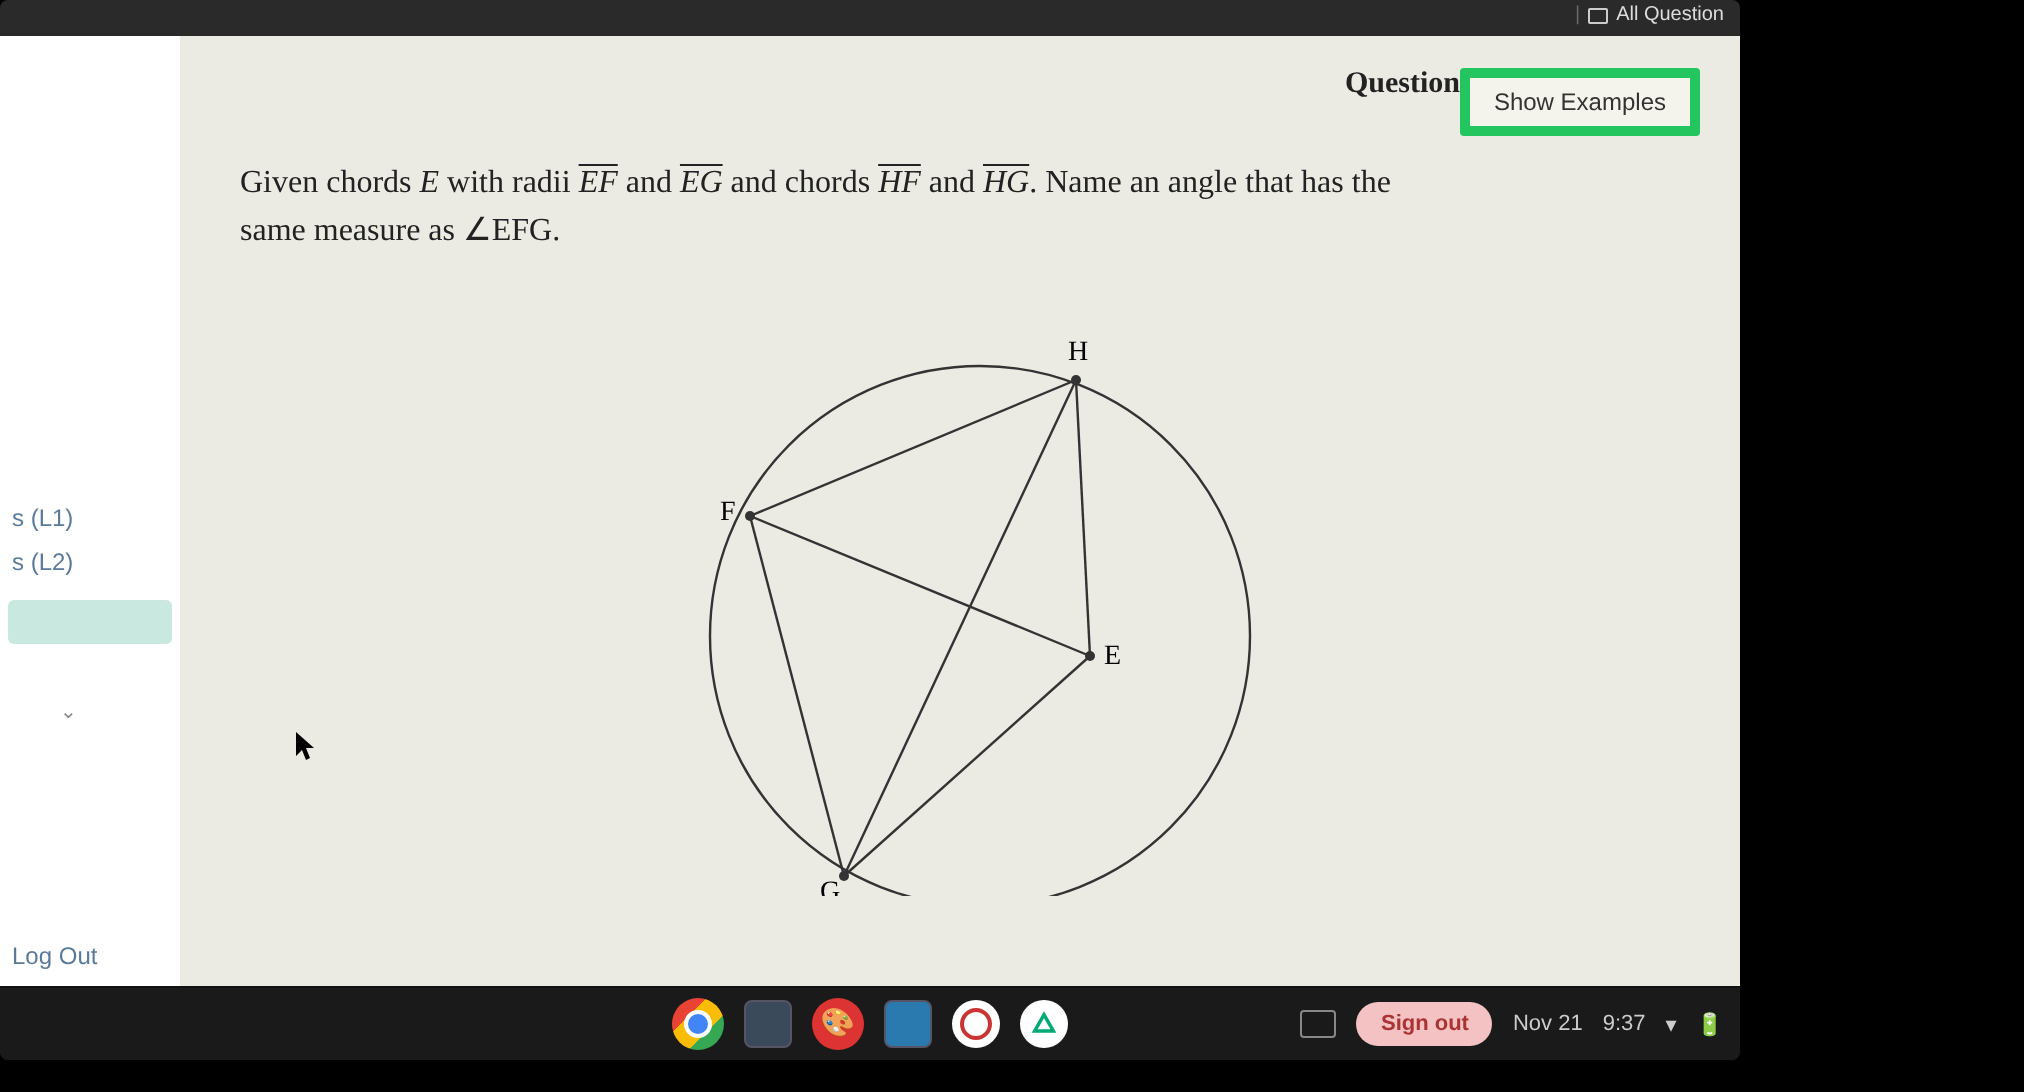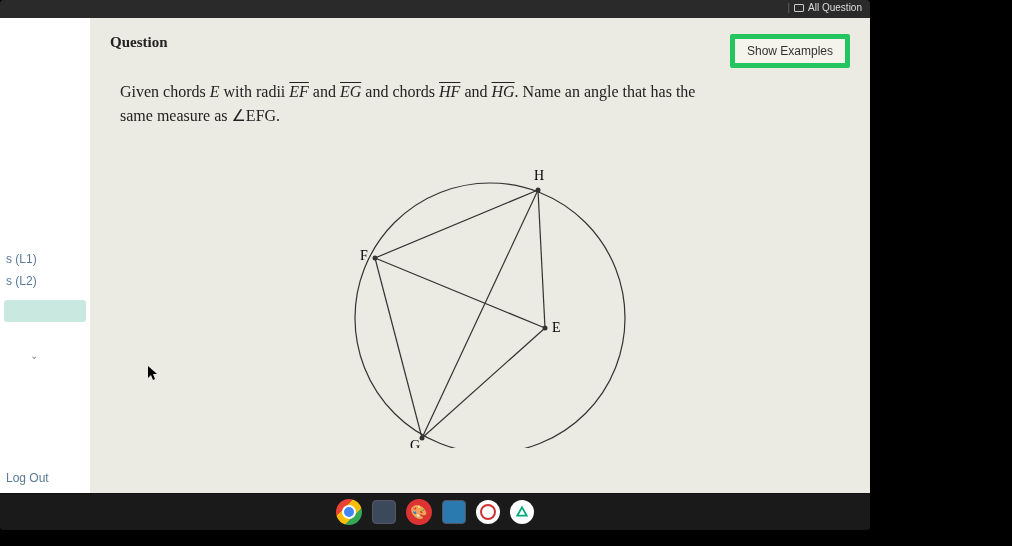--- a/index.html
+++ b/index.html
@@ -8,21 +8,21 @@
 .browser-top{height:18px;background:#2a2a2a;position:relative}
 .bookmarks{position:absolute;right:8px;top:2px;color:#ddd;font:10px Arial;display:flex;gap:4px;align-items:center}
 .folder-ic{width:10px;height:8px;border:1px solid #ccc;border-radius:1px;display:inline-block}
 .page{background:#e8e7e0;height:475px;position:relative;padding:0}
 .page-inner{margin-left:90px;padding:10px 20px 0 20px;background:#ebeae3;height:100%}
 .left-rail{position:absolute;left:0;top:0;width:90px;height:100%;background:#ffffff;font:12px Arial;color:#6a7a8a}
 .rail-item{padding:4px 6px;color:#5a7a9a}
 .rail-spacer{height:230px}
 .rail-btn{margin:8px 4px;height:22px;background:#c8e8e0;border-radius:3px}
 .logout{position:absolute;bottom:8px;left:6px;color:#5a7a9a;font:12px Arial}
-.qheader{display:flex;justify-content:space-between;align-items:flex-start;padding:6px 0 12px 0}
+.qheader{display:flex;justify-content:flex-end;align-items:flex-start;padding:6px 0 12px 0}
 .qtitle{font:bold 15px Georgia;color:#222}
 .show-ex{border:5px solid #22c55e;background:#f4f3ec;padding:5px 12px;font:12px Arial;color:#333;border-radius:2px}
 .qbody{font:16px Georgia;color:#222;line-height:1.5;padding:0 10px}
 .ov{text-decoration:overline}
 .diagram{margin:20px auto 0;width:320px;height:300px;position:relative}
 .taskbar{position:absolute;bottom:0;left:0;right:0;height:36px;background:#1a1a1a;display:flex;align-items:center;padding:0 8px}
 .tb-center{position:absolute;left:50%;transform:translateX(-50%);display:flex;gap:10px;align-items:center}
 .tb-icon{width:26px;height:26px;border-radius:50%;display:flex;align-items:center;justify-content:center;font-size:14px}
 .chrome{background:linear-gradient(135deg,#ea4335 0 33%,#fbbc05 33% 66%,#34a853 66%);position:relative}
 .chrome::after{content:"";width:10px;height:10px;background:#4285f4;border:2px solid #fff;border-radius:50%;position:absolute}
@@ -106,14 +106,22 @@
       <div class="tb-sq"></div>
       <div class="tb-icon tb-pal">🎨</div>
       <div class="tb-sq tb-vid"></div>
       <div class="tb-circ"></div>
       <div class="tb-tri">
         <svg viewBox="0 0 24 24">
             <path d="M4 18 L12 4 L20 18 Z" fill="none" stroke="#0a7" stroke-width="3"></path>
           </svg>
       </div>
     </div>
+    <div class="tb-right">
+      <span class="kb"></span>
+      <span class="signout">Sign out</span>
+      <span>Nov 21</span>
+      <span>9:37</span>
+      <span class="wifi">▾</span>
+      <span>🔋</span>
+    </div>
   </div>
 </div>
 
 </body></html>

